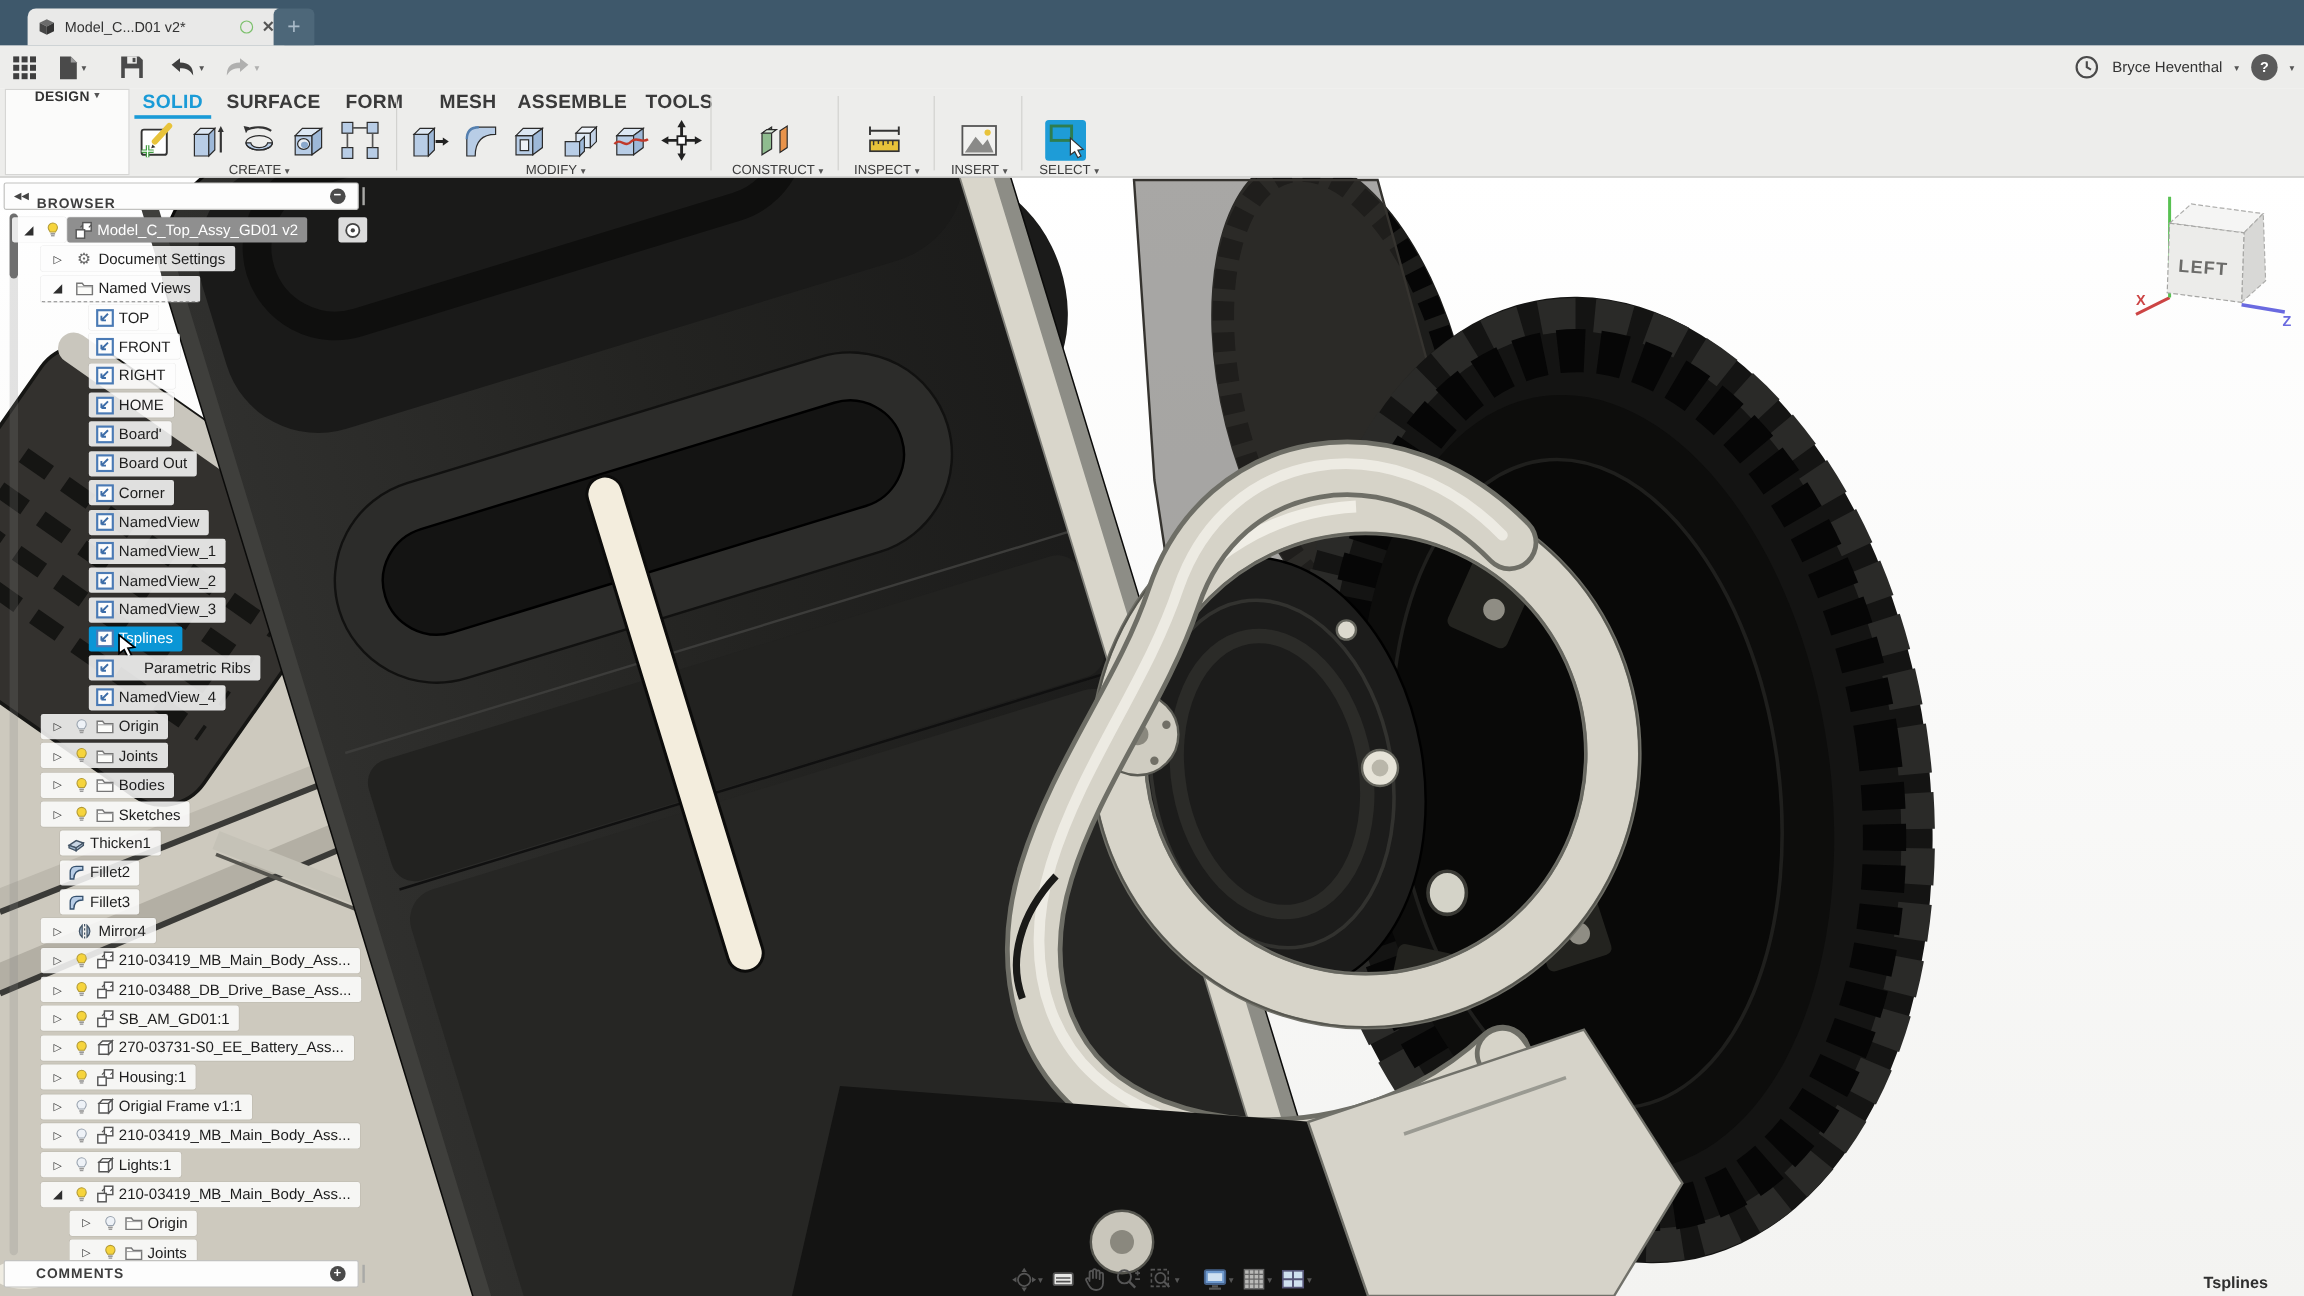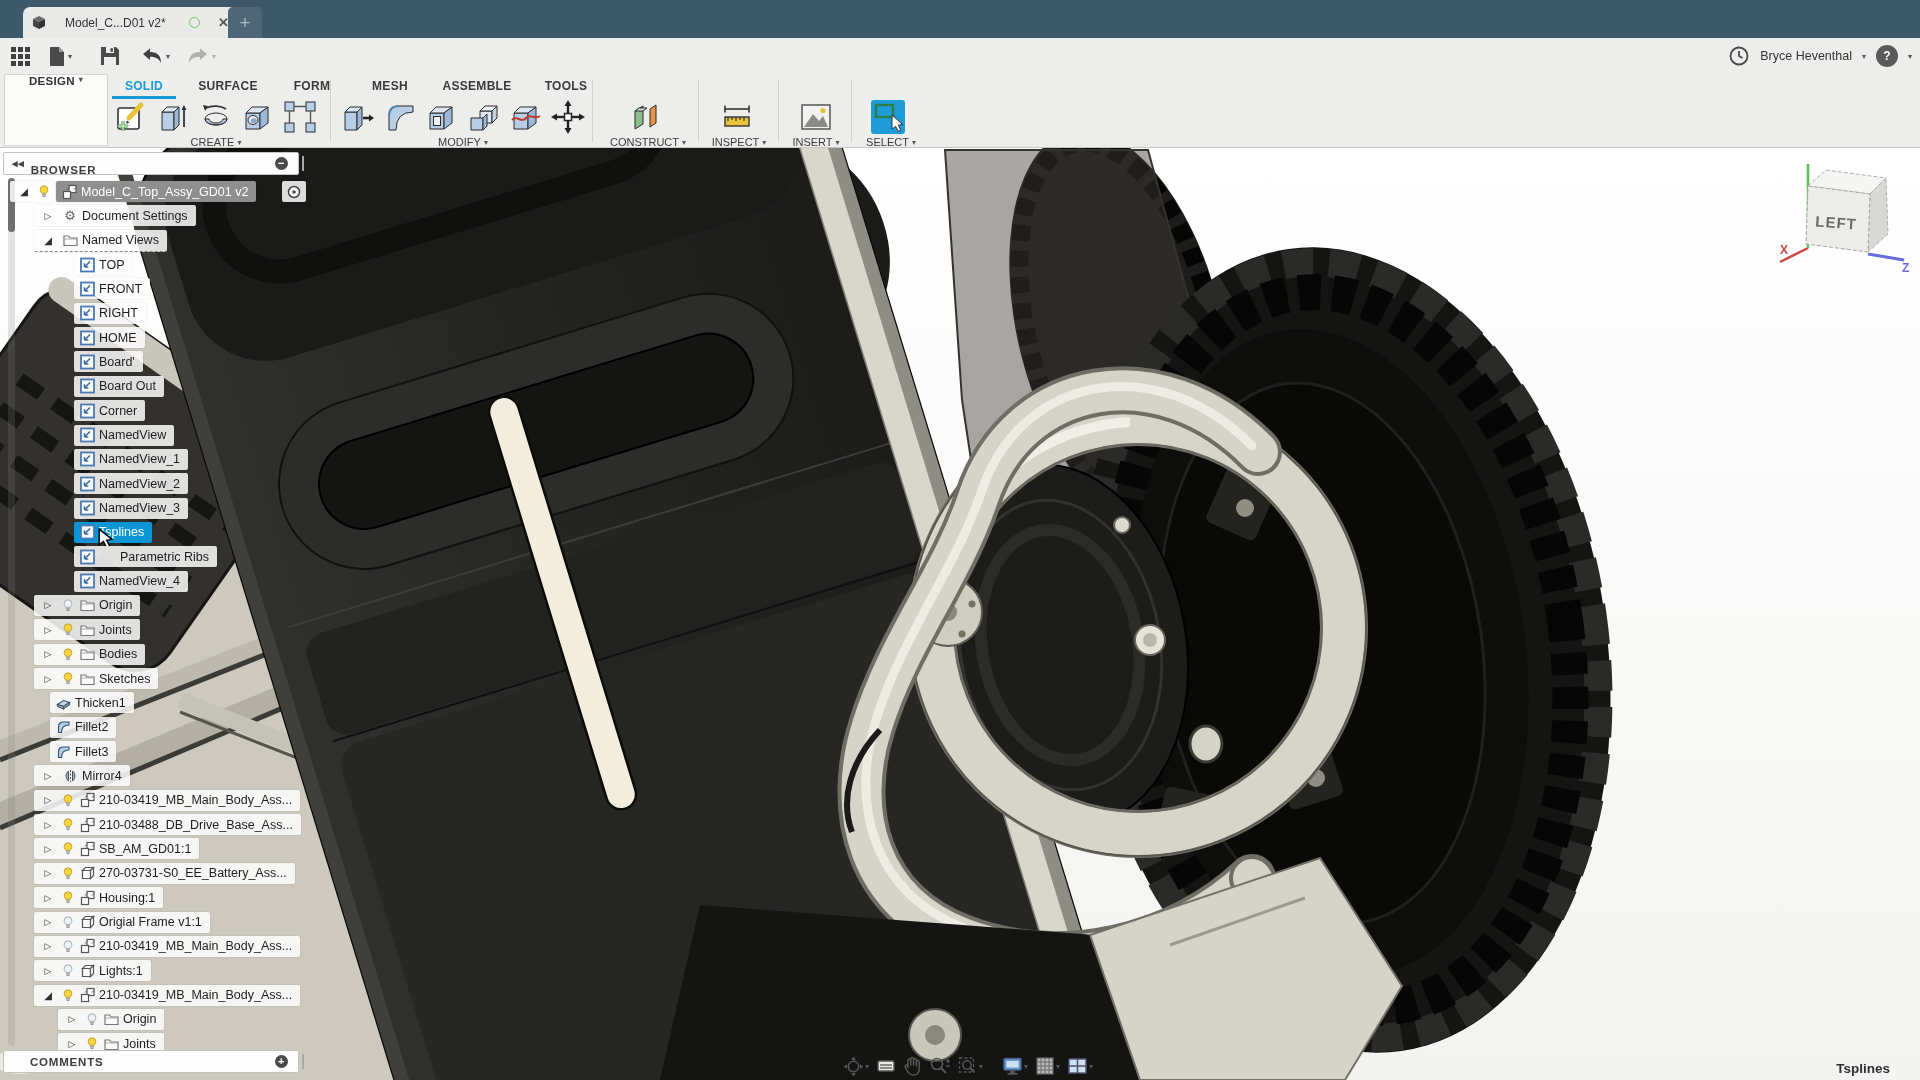--- a/index.html
+++ b/index.html
@@ -1,40 +1,40 @@
 <!DOCTYPE html>
 <html><head>
 <meta charset="utf-8">
 <style>
   html,body{margin:0;padding:0;background:#222;}
   #app{position:relative;width:1920px;height:1080px;overflow:hidden;background:#fff;
        font-family:"Liberation Sans", sans-serif; -webkit-font-smoothing:antialiased;}
   
   #titlebar{position:absolute;left:0;top:0;width:1920px;height:38px;background:#3e586b;}
   #doc-tab{position:absolute;left:23px;top:7px;width:198px;height:31px;background:#e9e9e8;
-           border-radius:7px 7px 0 0;display:flex;align-items:center;padding:0 8px;gap:18px;}
+           border-radius:7px 7px 0 0;display:flex;align-items:center;padding:0 8px;gap:7px;}
   #doc-tab .ttl{font-size:12px;color:#333;white-space:nowrap;overflow:hidden;flex:1;}
   .sync-dot{width:9px;height:9px;border:1.5px solid #7cc06c;border-radius:50%;}
   .tab-close{color:#555;font-size:13px;font-weight:bold;line-height:1;}
   #new-tab{position:absolute;left:228px;top:7px;width:34px;height:31px;background:#4d6779;
            border-radius:5px 5px 0 0;color:#a9bac8;font-size:19px;display:flex;align-items:center;justify-content:center;}
   
   #qat{position:absolute;left:0;top:38px;width:1920px;height:36px;background:#ededeb;}
   .qbtn{position:absolute;top:0;height:36px;display:flex;align-items:center;gap:2px;}
   .caret{font-size:8px;color:#555;}
   #user-area{position:absolute;right:0;top:38px;height:36px;display:flex;align-items:center;gap:10px;padding-right:8px;}
   #user-name{font-size:12.5px;color:#333;}
   #help-btn{width:22px;height:22px;border-radius:50%;background:#5a5a5a;color:#fff;font-size:12px;font-weight:bold;
             display:flex;align-items:center;justify-content:center;}
   
   #ribbon{position:absolute;left:0;top:74px;width:1920px;height:74px;background:#ededeb;border-bottom:1px solid #c6c6c4;box-sizing:border-box;}
   #design-box{position:absolute;left:4px;top:0px;width:104px;height:72px;background:#fbfbfa;border:1px solid #d6d6d4;
               box-sizing:border-box;display:flex;justify-content:center;gap:4px;
               font-size:11.5px;color:#333;font-weight:600;letter-spacing:.3px;}
-  .rtab{position:absolute;top:2px;height:20px;font-size:12px;font-weight:700;letter-spacing:.3px;color:#3a3a3a;
+  .rtab{position:absolute;top:2px;height:20px;font-size:16px;font-weight:700;letter-spacing:.3px;color:#3a3a3a;
         display:flex;align-items:center;justify-content:center;}
   .rtab.active{color:#1a9bd7;border-bottom:3px solid #1a9bd7;}
   .grp{position:absolute;top:22px;height:42px;display:flex;gap:2px;}
   .tbtn{width:40px;height:42px;display:flex;align-items:center;justify-content:center;}
   .glabel{position:absolute;top:62px;height:12px;font-size:11px;color:#3c3c3c;display:flex;align-items:center;justify-content:center;gap:3px;}
   .vdiv{position:absolute;top:6px;height:62px;width:1px;background:#d2d2cf;}
   
   #viewport{position:absolute;left:0;top:148px;width:1920px;height:932px;}
   
   #viewcube{position:absolute;right:8px;top:156px;width:140px;height:120px;}

